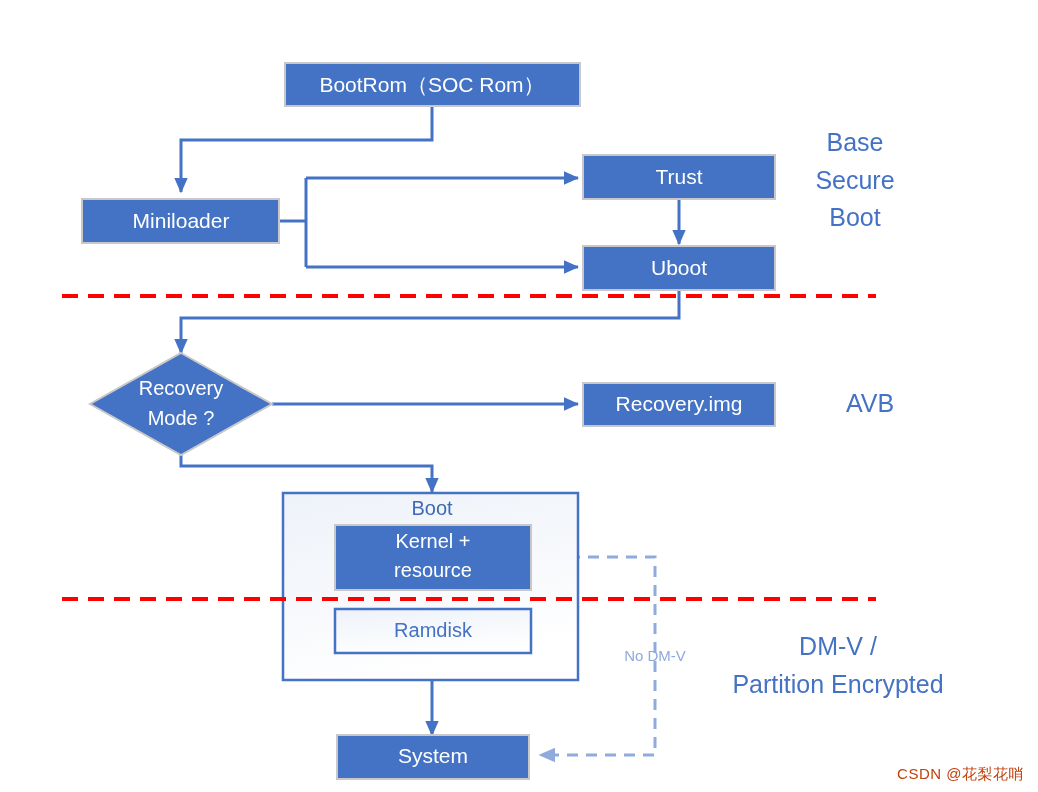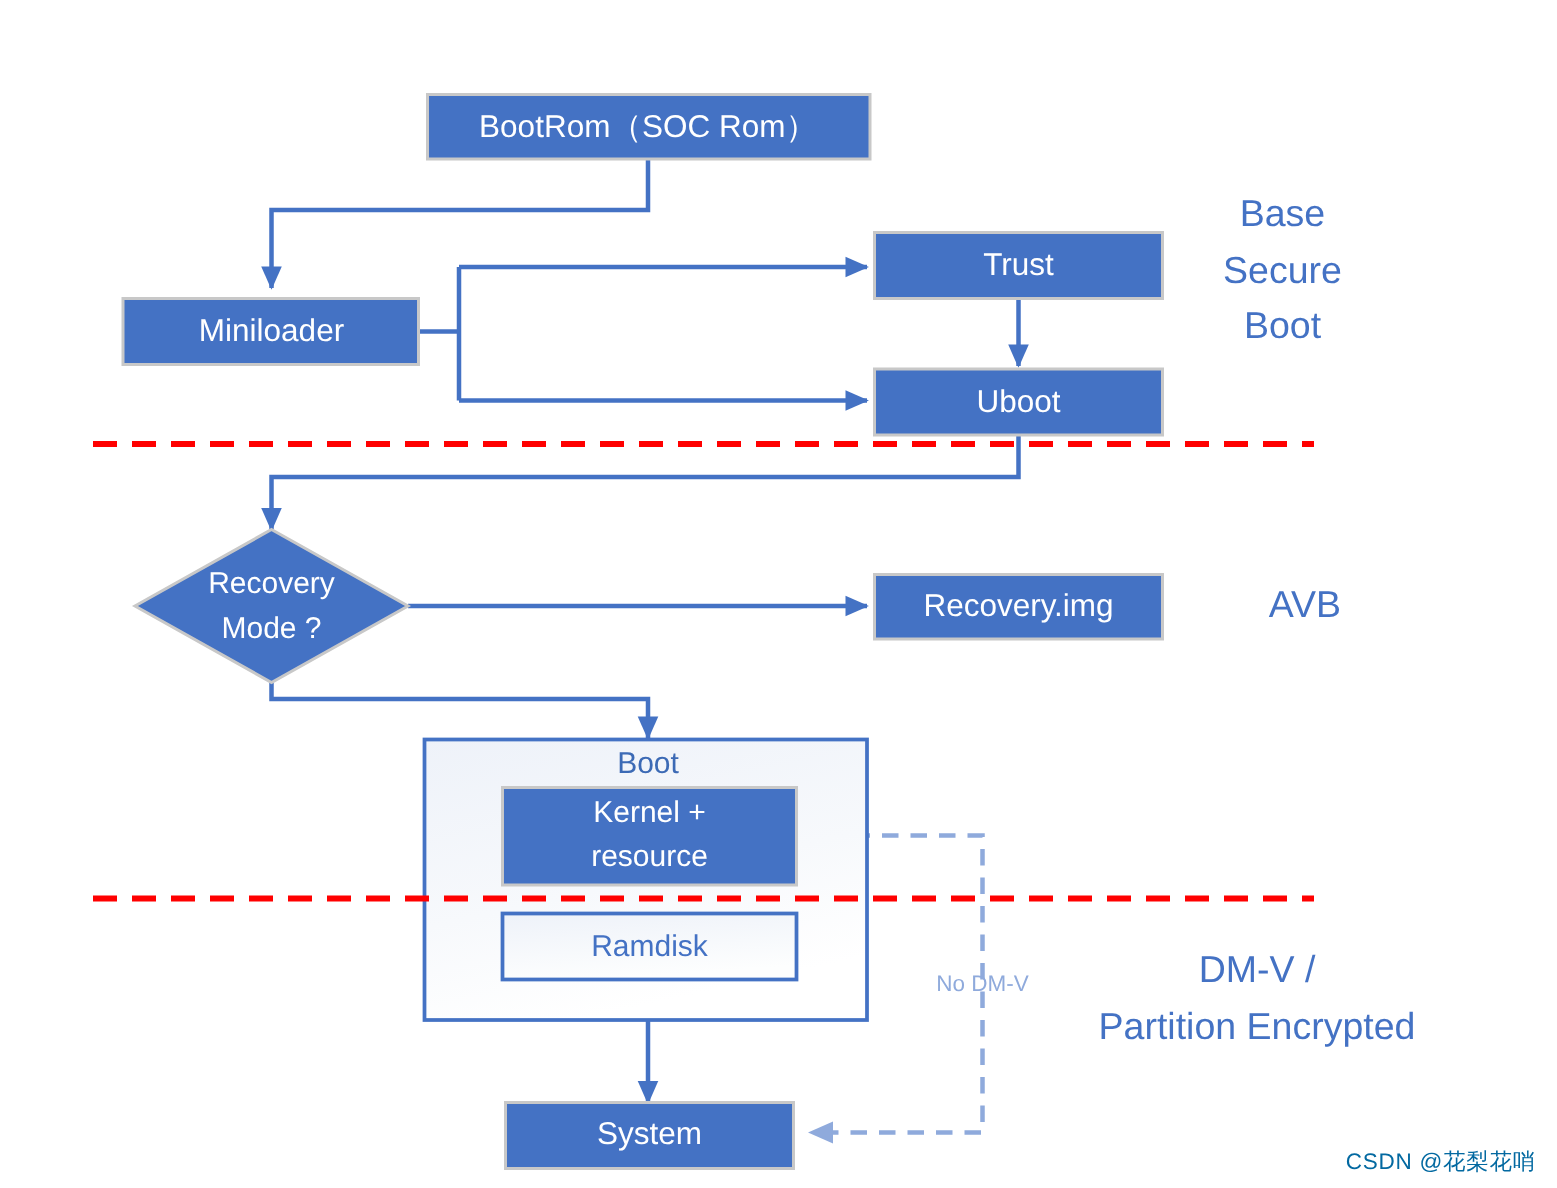--- a/index.html
+++ b/index.html
@@ -54,21 +54,21 @@
     fill: #8faadc;
     text-anchor: middle;
     dominant-baseline: middle;
   }
   .watermark {
     position: absolute;
     right: 14px;
     bottom: 8px;
     font-family: "Liberation Sans", sans-serif;
     font-size: 15px;
-    color: #0369a1;
+    color: #c2410c;
     letter-spacing: 0.5px;
     white-space: nowrap;
   }
 </style>
 </head>
 <body>
 
 <svg id="diagram" viewBox="0 0 1038 792">
   <defs>
     <linearGradient id="groupGrad" x1="0" y1="0" x2="0.35" y2="1">

